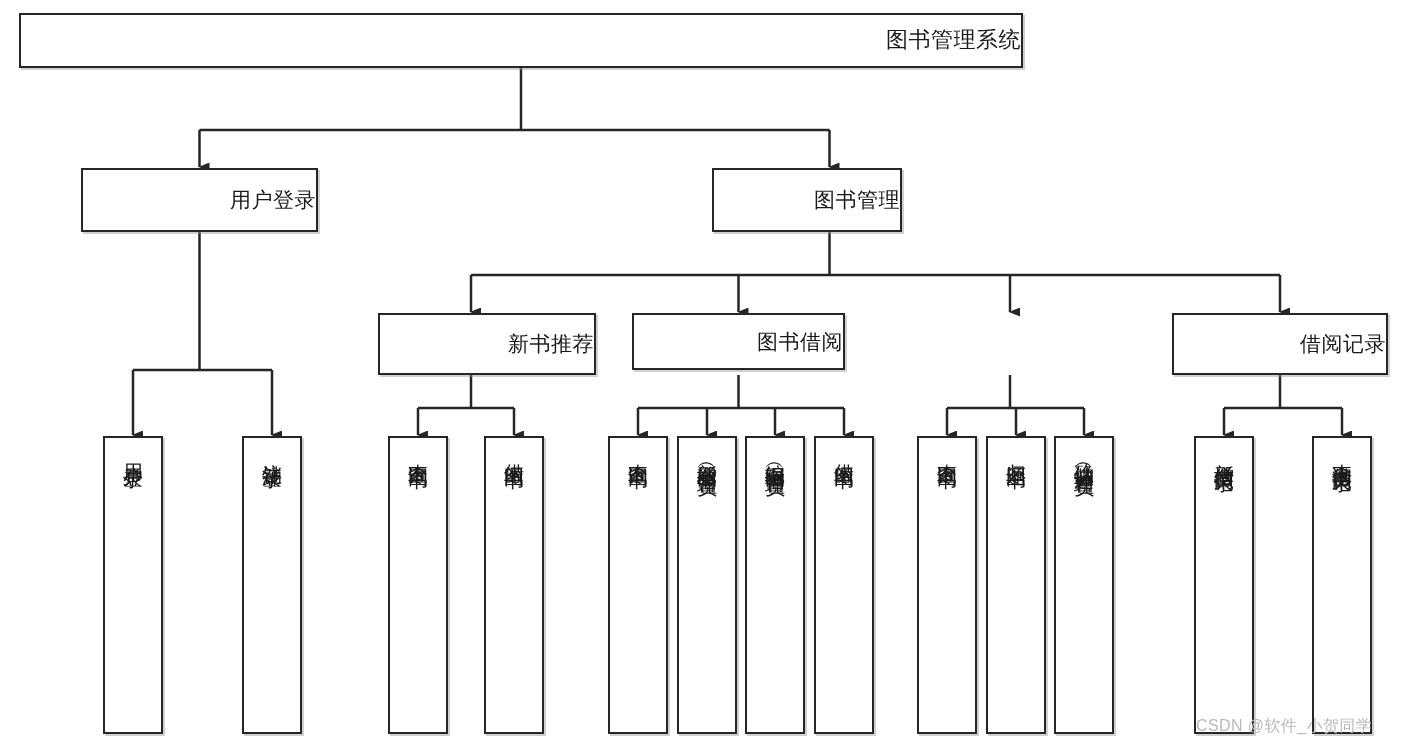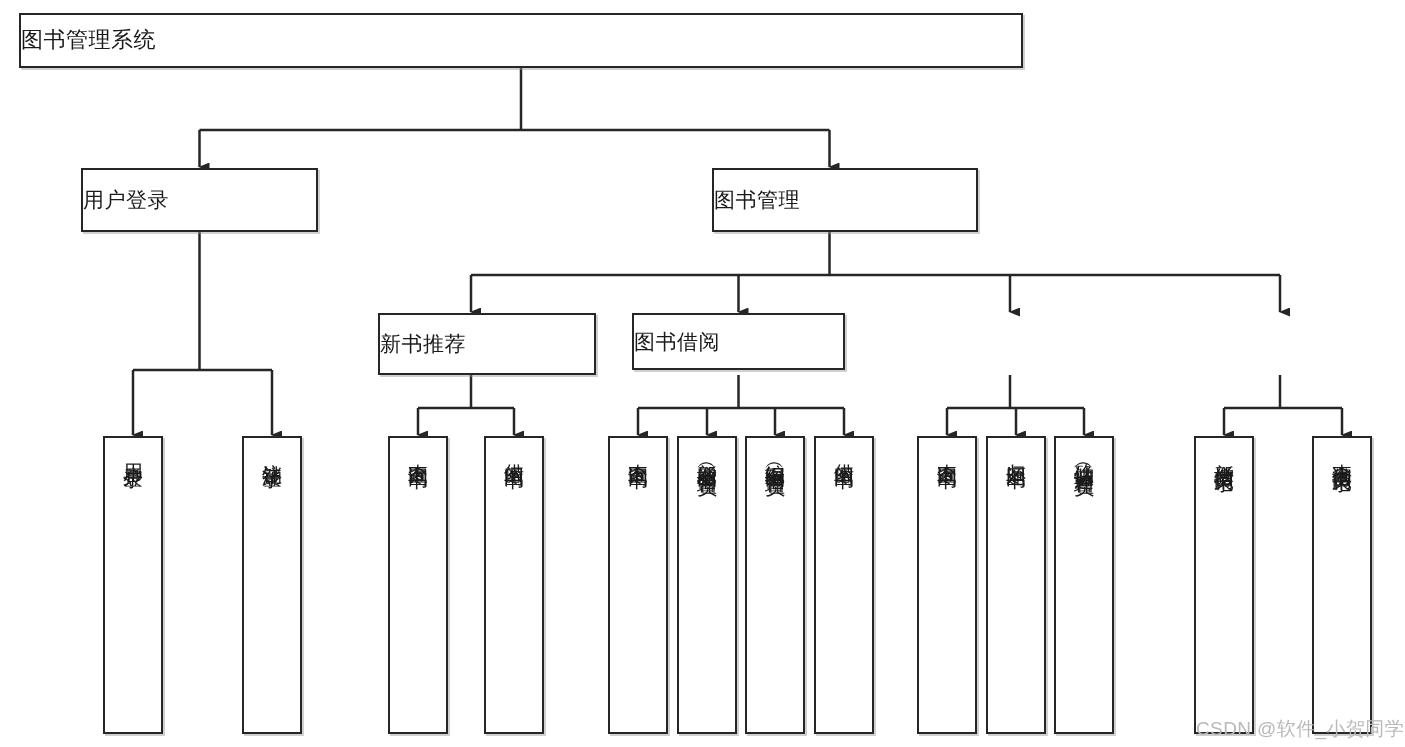--- a/index.html
+++ b/index.html
@@ -25,21 +25,21 @@
     height: 747px;
     pointer-events: none;
   }
   .node {
     position: absolute;
     box-sizing: border-box;
     background: #ffffff;
     border: 2.5px solid #262626;
     display: flex;
     align-items: center;
-    justify-content: flex-start;
+    justify-content: flex-end;
     color: #1a1a1a;
     box-shadow: 2px 2px 0 rgba(150,150,150,0.45);
   }
   .node .label {
     display: block;
     text-align: center;
     letter-spacing: 0.5px;
   }
   .node.horizontal .label {
     font-size: 21px;
@@ -58,21 +58,21 @@
     text-orientation: upright;
     font-size: 20px;
     line-height: 1.45;
     letter-spacing: 2px;
     white-space: normal;
     margin: 0 auto;
   }
   .watermark {
     position: absolute;
     color: #b9b9b9;
-    font-size: 19px;
+    font-size: 16px;
     white-space: nowrap;
     letter-spacing: 0.4px;
   }
 </style>
 </head>
 <body>
 
 <div id="canvas">
 
   <svg id="edges" viewBox="0 0 1405 747">
@@ -118,29 +118,32 @@
       </g>
   </svg>
 
   <div class="node root horizontal" id="node-root" style="left: 19px; top: 13px; width: 1004px; height: 55px;">
     <span class="label">图书管理系统</span>
   </div>
 
   <div class="node horizontal" id="node-l2-0" style="left: 81px; top: 168px; width: 237px; height: 64px;">
     <span class="label">用户登录</span>
   </div>
-  <div class="node horizontal" id="node-l2-1" style="left: 712px; top: 168px; width: 266px; height: 64px;">
+  <div class="node horizontal" id="node-l2-1" style="left: 712px; top: 168px; width: 190px; height: 64px;">
     <span class="label">图书管理</span>
   </div>
 
   <div class="node horizontal" id="node-l3-0" style="left: 362px; top: 313px; width: 218px; height: 62px; margin-left: 16px;">
     <span class="label">新书推荐</span>
   </div>
   <div class="node horizontal" id="node-l3-1" style="left: 632px; top: 313px; width: 213px; height: 57px;">
     <span class="label">图书借阅</span>
+  </div>
+  <div class="node horizontal" id="node-l3-3" style="left: 1172px; top: 313px; width: 216px; height: 62px;">
+    <span class="label">借阅记录</span>
   </div>
 
   <div class="node vertical" id="node-leaf-0" style="left: 103px; top: 436px; width: 60px; height: 298px;">
     <span class="label">用户登录</span>
   </div>
   <div class="node vertical" id="node-leaf-1" style="left: 242px; top: 436px; width: 60px; height: 298px;">
     <span class="label">注销登录</span>
   </div>
   <div class="node vertical" id="node-leaf-2" style="left: 388px; top: 436px; width: 60px; height: 298px;">
     <span class="label">查询图书</span>

